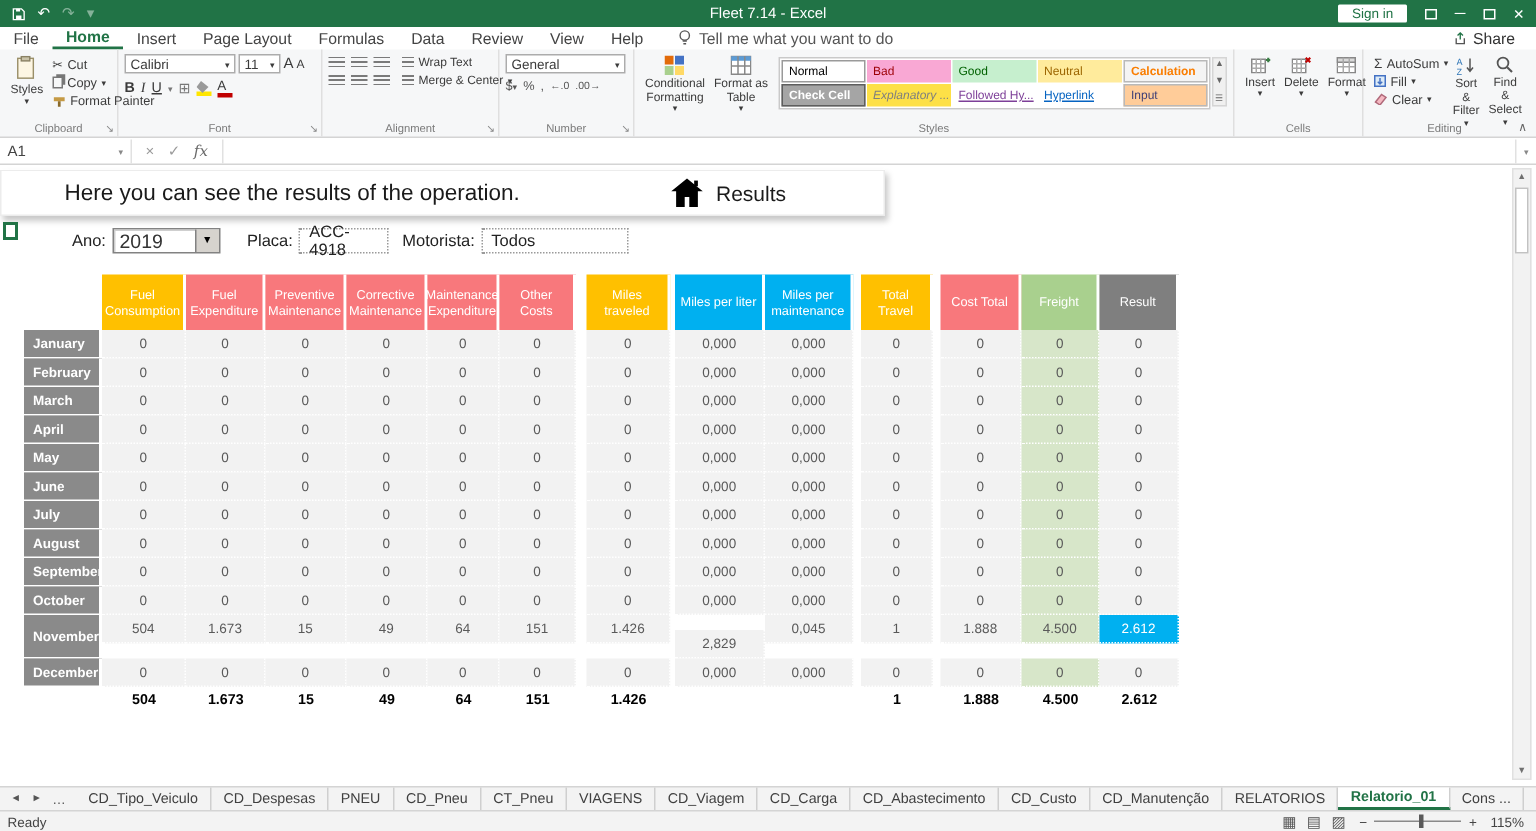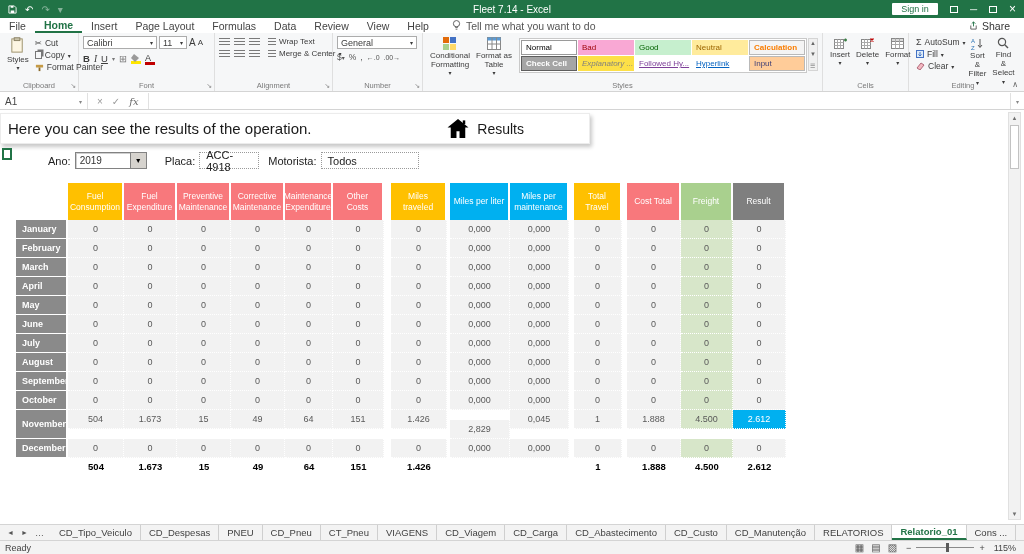--- a/index.html
+++ b/index.html
@@ -70,30 +70,30 @@
     justify-content:space-between; padding:0 5px; }
   .fbtns { display:flex; align-items:center; gap:9px; padding:0 9px; border-right:1px solid #E1E1E1; color:#9a9a9a; }
   .fx { font-family:"DejaVu Serif", serif; font-style:italic; color:#6a6a6a; }
   .finput { flex:1; }
 
   
   #sheet { position:absolute; top:111px; left:0; width:1024px; height:413px; background:#fff; }
   #banner { position:absolute; top:2px; left:0; width:590px; height:31px; background:#fff;
     box-shadow:2px 3px 4px rgba(0,0,0,.22), 0 0 0 1px #ECECEC inset; display:flex; align-items:center;
     padding:0 10px 0 8px; }
-  #banner .msg { font-size:15px; color:#1a1a1a; }
+  #banner .msg { font-size:15px; color:#1a1a1a;margin-left:35px; }
   #banner .badge { margin-left:auto; margin-right:56px; display:flex; align-items:center; gap:7px; }
   #banner .badge .cap { font-size:14px; color:#1a1a1a; }
   .a1marker { position:absolute; left:2px; top:37px; width:10px; height:12px; border:2px solid #217346; background:#fff; }
 
   #filters { position:absolute; left:48px; top:41px; display:flex; align-items:center; font-size:11px; color:#222; }
   .flabel { margin-right:4px; }
   .yearbox { width:72px; height:17px; background:#fff; border:1px solid #828282;
     box-shadow:inset 1px 1px 0 #cfcfcf; display:flex; align-items:center; }
-  .yearbox .val { flex:1; font-size:10px; padding-left:4px; color:#333; }
+  .yearbox .val { flex:1; font-size:13px; padding-left:4px; color:#333; }
   .yearbox .dd { width:16px; height:15px; background:#D6D3CE; border-left:1px solid #828282;
     display:flex; align-items:center; justify-content:center; font-size:7px; color:#000; }
   .dotbox { border:1px dotted #9a9a9a; background:#fff; height:17px; display:flex; align-items:center;
     padding:0 6px; font-size:11px; color:#222; }
   .platebox { width:60px; justify-content:center; }
   .driverbox { width:98px; }
   .fspace1 { width:18px; } .fspace2 { width:9px; }
 
   
   #report-table { position:absolute; left:16px; top:72px; }

